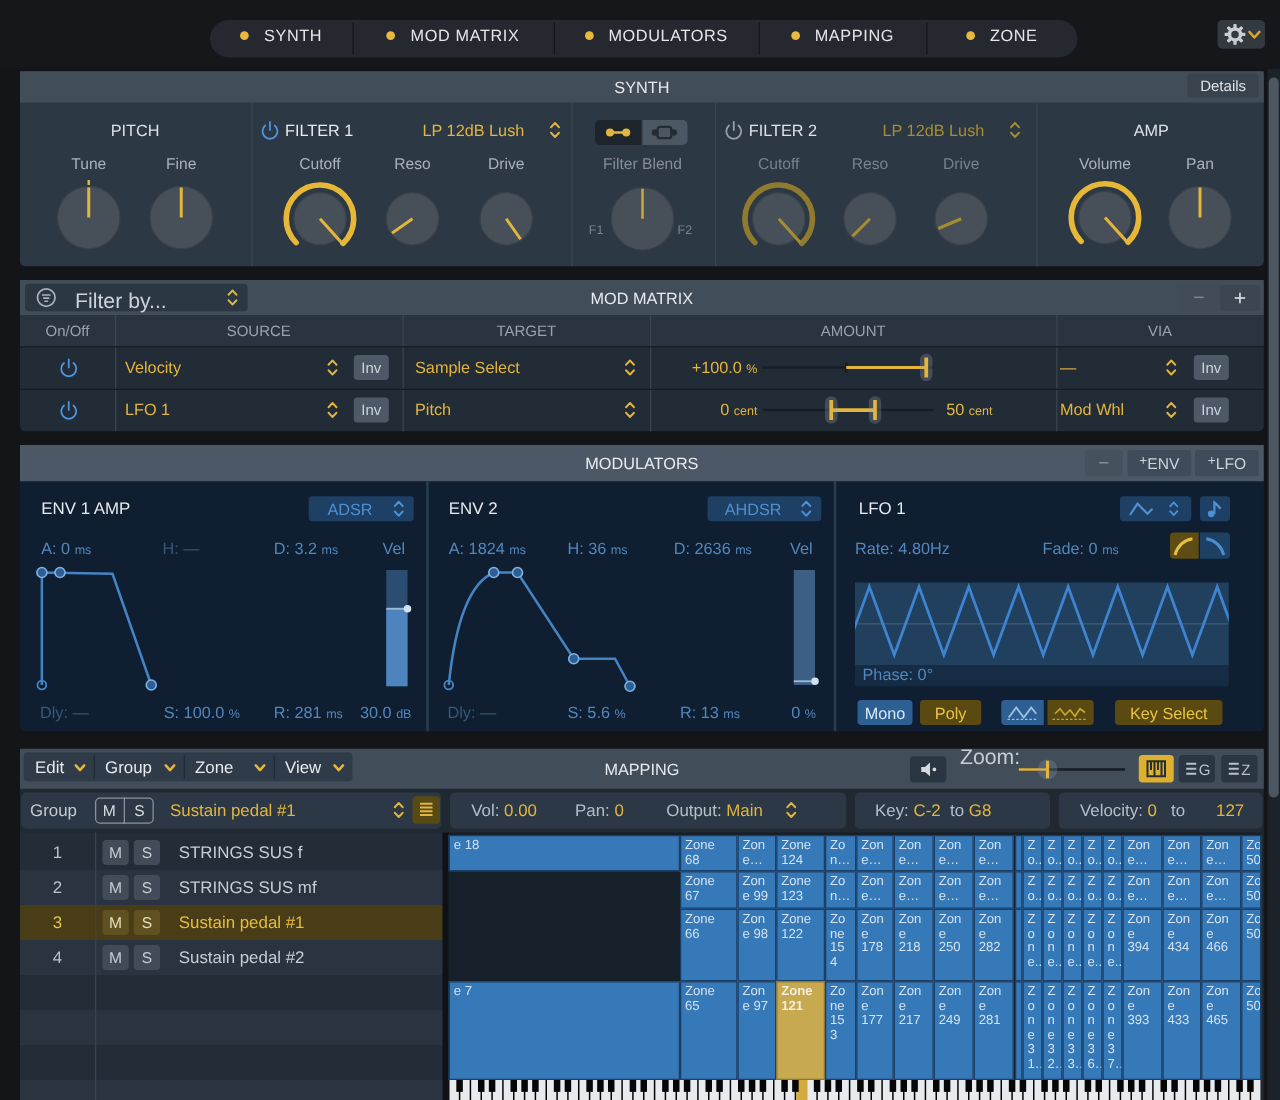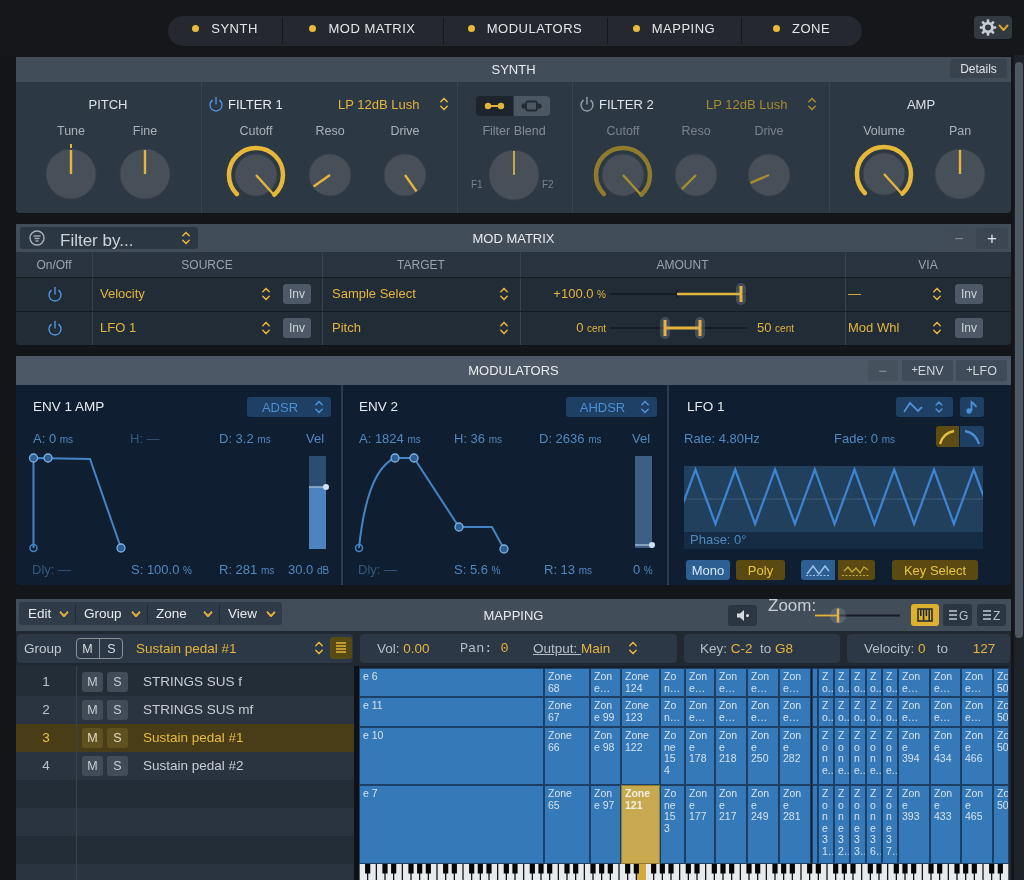--- a/index.html
+++ b/index.html
@@ -411,22 +411,22 @@
       </g>
     </svg>
 <div class="abs" style="left:330px;top:637px;width:22px;height:22px;background:#584a14;border-radius:3px;"></div>
 <svg class="abs" style="left:330px;top:637px;" width="22" height="22">
       <line x1="6" y1="6" x2="16" y2="6" stroke="#e3b53d" stroke-width="1.5"></line>
       <line x1="6" y1="9" x2="16" y2="9" stroke="#e3b53d" stroke-width="1.5"></line>
       <line x1="6" y1="12" x2="16" y2="12" stroke="#e3b53d" stroke-width="1.5"></line>
       <line x1="6" y1="15" x2="16" y2="15" stroke="#e3b53d" stroke-width="1.5"></line>
     </svg>
 <div class="abs" style="left:377px;top:641px;width:300px;height:15px;font-size:13.5px;"><span style="color:#b6bfc8;">Vol: </span><span style="color:#e3b53d;">0.00</span></div>
-<div class="abs" style="left:460px;top:641px;width:300px;height:15px;font-size:13.5px;font-family:Liberation Mono, monospace;"><span style="color:#b6bfc8;">Pan: </span><span style="color:#e3b53d;">0</span></div>
-<div class="abs" style="left:533px;top:641px;width:300px;height:15px;font-size:13.5px;"><span style="color:#b6bfc8;text-decoration:underline;">Output: </span><span style="color:#e3b53d;text-align:center;">Main</span></div>
+<div class="abs" style="left:460px;top:641px;width:300px;height:15px;font-size:13.5px;"><span style="color:#b6bfc8;">Pan: </span><span style="color:#e3b53d;">0</span></div>
+<div class="abs" style="left:533px;top:641px;width:300px;height:15px;font-size:13.5px;"><span style="color:#b6bfc8;">Output: </span><span style="color:#e3b53d;text-align:center;">Main</span></div>
 <svg class="abs" style="left:625px;top:639px;" width="16" height="18">
       <g stroke="#e3b53d" stroke-width="1.5" fill="none" stroke-linecap="round" stroke-linejoin="round">
         <path d="M 4.8 6.8 L 8 3.4000000000000004 L 11.2 6.8"></path>
         <path d="M 4.8 11.2 L 8 14.6 L 11.2 11.2"></path>
       </g>
     </svg>
 <div class="abs" style="left:700px;top:641px;width:300px;height:15px;font-size:13.5px;"><span style="color:#b6bfc8;">Key: </span><span style="color:#e3b53d;">C-2</span><span style="color:#b6bfc8;">&nbsp;&nbsp;to </span><span style="color:#e3b53d;">G8</span></div>
 <div class="abs" style="left:864px;top:641px;width:300px;height:15px;font-size:13.5px;"><span style="color:#b6bfc8;">Velocity: </span><span style="color:#e3b53d;">0</span><span style="color:#b6bfc8;">&nbsp;&nbsp;&nbsp;to </span><span style="color:#e3b53d;margin-left:21px;">127</span></div>
 <div class="abs" style="left:16px;top:666px;width:339px;height:214px;background:#232d38;"></div>
 <div class="abs" style="left:16px;top:668px;width:339px;height:28px;background:#232d38;"></div>
@@ -449,59 +449,57 @@
 <div class="abs ctr" style="left:82px;top:756px;width:21px;height:20px;background:#414c58;border-radius:3px;color:#c6cdd4;font-size:12.5px;">M</div>
 <div class="abs ctr" style="left:107px;top:756px;width:21px;height:20px;background:#414c58;border-radius:3px;color:#c6cdd4;font-size:12.5px;">S</div>
 <div class="abs" style="left:143px;top:758px;width:200px;height:16px;color:#c6cdd4;font-size:13.5px;">Sustain pedal #2</div>
 <div class="abs" style="left:16px;top:780px;width:339px;height:28px;background:#232d38;"></div>
 <div class="abs" style="left:16px;top:808px;width:339px;height:28px;background:#2a3440;"></div>
 <div class="abs" style="left:16px;top:836px;width:339px;height:28px;background:#232d38;"></div>
 <div class="abs" style="left:16px;top:864px;width:339px;height:16px;background:#2a3440;"></div>
 <div class="abs" style="left:354px;top:666px;width:5px;height:214px;background:#0e1217;"></div>
 <div class="abs" style="left:76px;top:666px;width:1px;height:214px;background:#39434e;"></div>
 <div class="abs" style="left:359px;top:666px;width:650px;height:198px;background:#16202b;"></div>
-<div class="abs" style="left:359px;top:668px;width:185px;height:29px;background:#3679b9;border:1px solid #1c3f66;color:#d3e2f0;font-size:10.5px;line-height:11.5px;padding:2px 0 0 3px;overflow:hidden;font-weight:normal;">e 6</div>
+<div class="abs" style="left:359px;top:668px;width:185px;height:29px;background:#3679b9;border:1px solid #1c3f66;color:#d3e2f0;font-size:10.5px;line-height:11.5px;padding:2px 0 0 3px;overflow:hidden;font-weight:normal;">e 18</div>
 <div class="abs" style="left:544px;top:668px;width:46px;height:29px;background:#3679b9;border:1px solid #1c3f66;color:#d3e2f0;font-size:10.5px;line-height:11.5px;padding:2px 0 0 3px;overflow:hidden;font-weight:normal;">Zone<br>68</div>
 <div class="abs" style="left:590px;top:668px;width:31px;height:29px;background:#3679b9;border:1px solid #1c3f66;color:#d3e2f0;font-size:10.5px;line-height:11.5px;padding:2px 0 0 3px;overflow:hidden;font-weight:normal;">Zon<br>e…</div>
 <div class="abs" style="left:621px;top:668px;width:39px;height:29px;background:#3679b9;border:1px solid #1c3f66;color:#d3e2f0;font-size:10.5px;line-height:11.5px;padding:2px 0 0 3px;overflow:hidden;font-weight:normal;">Zone<br>124</div>
 <div class="abs" style="left:660px;top:668px;width:25px;height:29px;background:#3679b9;border:1px solid #1c3f66;color:#d3e2f0;font-size:10.5px;line-height:11.5px;padding:2px 0 0 3px;overflow:hidden;font-weight:normal;">Zo<br>n…</div>
 <div class="abs" style="left:685px;top:668px;width:30px;height:29px;background:#3679b9;border:1px solid #1c3f66;color:#d3e2f0;font-size:10.5px;line-height:11.5px;padding:2px 0 0 3px;overflow:hidden;font-weight:normal;">Zon<br>e…</div>
 <div class="abs" style="left:715px;top:668px;width:32px;height:29px;background:#3679b9;border:1px solid #1c3f66;color:#d3e2f0;font-size:10.5px;line-height:11.5px;padding:2px 0 0 3px;overflow:hidden;font-weight:normal;">Zon<br>e…</div>
 <div class="abs" style="left:747px;top:668px;width:32px;height:29px;background:#3679b9;border:1px solid #1c3f66;color:#d3e2f0;font-size:10.5px;line-height:11.5px;padding:2px 0 0 3px;overflow:hidden;font-weight:normal;">Zon<br>e…</div>
 <div class="abs" style="left:779px;top:668px;width:32px;height:29px;background:#3679b9;border:1px solid #1c3f66;color:#d3e2f0;font-size:10.5px;line-height:11.5px;padding:2px 0 0 3px;overflow:hidden;font-weight:normal;">Zon<br>e…</div>
 <div class="abs" style="left:812px;top:668px;width:6px;height:29px;background:#3679b9;border:1px solid #1c3f66;color:#d3e2f0;font-size:10.5px;line-height:11.5px;padding:2px 0 0 3px;overflow:hidden;font-weight:normal;"></div>
 <div class="abs" style="left:818px;top:668px;width:16px;height:29px;background:#3679b9;border:1px solid #1c3f66;color:#d3e2f0;font-size:10.5px;line-height:11.5px;padding:2px 0 0 3px;overflow:hidden;font-weight:normal;">Z<br>o..</div>
 <div class="abs" style="left:834px;top:668px;width:16px;height:29px;background:#3679b9;border:1px solid #1c3f66;color:#d3e2f0;font-size:10.5px;line-height:11.5px;padding:2px 0 0 3px;overflow:hidden;font-weight:normal;">Z<br>o..</div>
 <div class="abs" style="left:850px;top:668px;width:16px;height:29px;background:#3679b9;border:1px solid #1c3f66;color:#d3e2f0;font-size:10.5px;line-height:11.5px;padding:2px 0 0 3px;overflow:hidden;font-weight:normal;">Z<br>o..</div>
 <div class="abs" style="left:866px;top:668px;width:16px;height:29px;background:#3679b9;border:1px solid #1c3f66;color:#d3e2f0;font-size:10.5px;line-height:11.5px;padding:2px 0 0 3px;overflow:hidden;font-weight:normal;">Z<br>o..</div>
 <div class="abs" style="left:882px;top:668px;width:16px;height:29px;background:#3679b9;border:1px solid #1c3f66;color:#d3e2f0;font-size:10.5px;line-height:11.5px;padding:2px 0 0 3px;overflow:hidden;font-weight:normal;">Z<br>o..</div>
 <div class="abs" style="left:898px;top:668px;width:32px;height:29px;background:#3679b9;border:1px solid #1c3f66;color:#d3e2f0;font-size:10.5px;line-height:11.5px;padding:2px 0 0 3px;overflow:hidden;font-weight:normal;">Zon<br>e…</div>
 <div class="abs" style="left:930px;top:668px;width:31px;height:29px;background:#3679b9;border:1px solid #1c3f66;color:#d3e2f0;font-size:10.5px;line-height:11.5px;padding:2px 0 0 3px;overflow:hidden;font-weight:normal;">Zon<br>e…</div>
 <div class="abs" style="left:961px;top:668px;width:32px;height:29px;background:#3679b9;border:1px solid #1c3f66;color:#d3e2f0;font-size:10.5px;line-height:11.5px;padding:2px 0 0 3px;overflow:hidden;font-weight:normal;">Zon<br>e…</div>
 <div class="abs" style="left:993px;top:668px;width:16px;height:29px;background:#3679b9;border:1px solid #1c3f66;color:#d3e2f0;font-size:10.5px;line-height:11.5px;padding:2px 0 0 3px;overflow:hidden;font-weight:normal;">Zon<br>508</div>
-<div class="abs" style="left:359px;top:697px;width:185px;height:30px;background:#3679b9;border:1px solid #1c3f66;color:#d3e2f0;font-size:10.5px;line-height:11.5px;padding:2px 0 0 3px;overflow:hidden;font-weight:normal;">e 11</div>
 <div class="abs" style="left:544px;top:697px;width:46px;height:30px;background:#3679b9;border:1px solid #1c3f66;color:#d3e2f0;font-size:10.5px;line-height:11.5px;padding:2px 0 0 3px;overflow:hidden;font-weight:normal;">Zone<br>67</div>
 <div class="abs" style="left:590px;top:697px;width:31px;height:30px;background:#3679b9;border:1px solid #1c3f66;color:#d3e2f0;font-size:10.5px;line-height:11.5px;padding:2px 0 0 3px;overflow:hidden;font-weight:normal;">Zon<br>e 99</div>
 <div class="abs" style="left:621px;top:697px;width:39px;height:30px;background:#3679b9;border:1px solid #1c3f66;color:#d3e2f0;font-size:10.5px;line-height:11.5px;padding:2px 0 0 3px;overflow:hidden;font-weight:normal;">Zone<br>123</div>
 <div class="abs" style="left:660px;top:697px;width:25px;height:30px;background:#3679b9;border:1px solid #1c3f66;color:#d3e2f0;font-size:10.5px;line-height:11.5px;padding:2px 0 0 3px;overflow:hidden;font-weight:normal;">Zo<br>n…</div>
 <div class="abs" style="left:685px;top:697px;width:30px;height:30px;background:#3679b9;border:1px solid #1c3f66;color:#d3e2f0;font-size:10.5px;line-height:11.5px;padding:2px 0 0 3px;overflow:hidden;font-weight:normal;">Zon<br>e…</div>
 <div class="abs" style="left:715px;top:697px;width:32px;height:30px;background:#3679b9;border:1px solid #1c3f66;color:#d3e2f0;font-size:10.5px;line-height:11.5px;padding:2px 0 0 3px;overflow:hidden;font-weight:normal;">Zon<br>e…</div>
 <div class="abs" style="left:747px;top:697px;width:32px;height:30px;background:#3679b9;border:1px solid #1c3f66;color:#d3e2f0;font-size:10.5px;line-height:11.5px;padding:2px 0 0 3px;overflow:hidden;font-weight:normal;">Zon<br>e…</div>
 <div class="abs" style="left:779px;top:697px;width:32px;height:30px;background:#3679b9;border:1px solid #1c3f66;color:#d3e2f0;font-size:10.5px;line-height:11.5px;padding:2px 0 0 3px;overflow:hidden;font-weight:normal;">Zon<br>e…</div>
 <div class="abs" style="left:812px;top:697px;width:6px;height:30px;background:#3679b9;border:1px solid #1c3f66;color:#d3e2f0;font-size:10.5px;line-height:11.5px;padding:2px 0 0 3px;overflow:hidden;font-weight:normal;"></div>
 <div class="abs" style="left:818px;top:697px;width:16px;height:30px;background:#3679b9;border:1px solid #1c3f66;color:#d3e2f0;font-size:10.5px;line-height:11.5px;padding:2px 0 0 3px;overflow:hidden;font-weight:normal;">Z<br>o..</div>
 <div class="abs" style="left:834px;top:697px;width:16px;height:30px;background:#3679b9;border:1px solid #1c3f66;color:#d3e2f0;font-size:10.5px;line-height:11.5px;padding:2px 0 0 3px;overflow:hidden;font-weight:normal;">Z<br>o..</div>
 <div class="abs" style="left:850px;top:697px;width:16px;height:30px;background:#3679b9;border:1px solid #1c3f66;color:#d3e2f0;font-size:10.5px;line-height:11.5px;padding:2px 0 0 3px;overflow:hidden;font-weight:normal;">Z<br>o..</div>
 <div class="abs" style="left:866px;top:697px;width:16px;height:30px;background:#3679b9;border:1px solid #1c3f66;color:#d3e2f0;font-size:10.5px;line-height:11.5px;padding:2px 0 0 3px;overflow:hidden;font-weight:normal;">Z<br>o..</div>
 <div class="abs" style="left:882px;top:697px;width:16px;height:30px;background:#3679b9;border:1px solid #1c3f66;color:#d3e2f0;font-size:10.5px;line-height:11.5px;padding:2px 0 0 3px;overflow:hidden;font-weight:normal;">Z<br>o..</div>
 <div class="abs" style="left:898px;top:697px;width:32px;height:30px;background:#3679b9;border:1px solid #1c3f66;color:#d3e2f0;font-size:10.5px;line-height:11.5px;padding:2px 0 0 3px;overflow:hidden;font-weight:normal;">Zon<br>e…</div>
 <div class="abs" style="left:930px;top:697px;width:31px;height:30px;background:#3679b9;border:1px solid #1c3f66;color:#d3e2f0;font-size:10.5px;line-height:11.5px;padding:2px 0 0 3px;overflow:hidden;font-weight:normal;">Zon<br>e…</div>
 <div class="abs" style="left:961px;top:697px;width:32px;height:30px;background:#3679b9;border:1px solid #1c3f66;color:#d3e2f0;font-size:10.5px;line-height:11.5px;padding:2px 0 0 3px;overflow:hidden;font-weight:normal;">Zon<br>e…</div>
 <div class="abs" style="left:993px;top:697px;width:16px;height:30px;background:#3679b9;border:1px solid #1c3f66;color:#d3e2f0;font-size:10.5px;line-height:11.5px;padding:2px 0 0 3px;overflow:hidden;font-weight:normal;">Zon<br>507</div>
-<div class="abs" style="left:359px;top:727px;width:185px;height:58px;background:#3679b9;border:1px solid #1c3f66;color:#d3e2f0;font-size:10.5px;line-height:11.5px;padding:2px 0 0 3px;overflow:hidden;font-weight:normal;">e 10</div>
 <div class="abs" style="left:544px;top:727px;width:46px;height:58px;background:#3679b9;border:1px solid #1c3f66;color:#d3e2f0;font-size:10.5px;line-height:11.5px;padding:2px 0 0 3px;overflow:hidden;font-weight:normal;">Zone<br>66</div>
 <div class="abs" style="left:590px;top:727px;width:31px;height:58px;background:#3679b9;border:1px solid #1c3f66;color:#d3e2f0;font-size:10.5px;line-height:11.5px;padding:2px 0 0 3px;overflow:hidden;font-weight:normal;">Zon<br>e 98</div>
 <div class="abs" style="left:621px;top:727px;width:39px;height:58px;background:#3679b9;border:1px solid #1c3f66;color:#d3e2f0;font-size:10.5px;line-height:11.5px;padding:2px 0 0 3px;overflow:hidden;font-weight:normal;">Zone<br>122</div>
 <div class="abs" style="left:660px;top:727px;width:25px;height:58px;background:#3679b9;border:1px solid #1c3f66;color:#d3e2f0;font-size:10.5px;line-height:11.5px;padding:2px 0 0 3px;overflow:hidden;font-weight:normal;">Zo<br>ne<br>15<br>4</div>
 <div class="abs" style="left:685px;top:727px;width:30px;height:58px;background:#3679b9;border:1px solid #1c3f66;color:#d3e2f0;font-size:10.5px;line-height:11.5px;padding:2px 0 0 3px;overflow:hidden;font-weight:normal;">Zon<br>e<br>178</div>
 <div class="abs" style="left:715px;top:727px;width:32px;height:58px;background:#3679b9;border:1px solid #1c3f66;color:#d3e2f0;font-size:10.5px;line-height:11.5px;padding:2px 0 0 3px;overflow:hidden;font-weight:normal;">Zon<br>e<br>218</div>
 <div class="abs" style="left:747px;top:727px;width:32px;height:58px;background:#3679b9;border:1px solid #1c3f66;color:#d3e2f0;font-size:10.5px;line-height:11.5px;padding:2px 0 0 3px;overflow:hidden;font-weight:normal;">Zon<br>e<br>250</div>
 <div class="abs" style="left:779px;top:727px;width:32px;height:58px;background:#3679b9;border:1px solid #1c3f66;color:#d3e2f0;font-size:10.5px;line-height:11.5px;padding:2px 0 0 3px;overflow:hidden;font-weight:normal;">Zon<br>e<br>282</div>
 <div class="abs" style="left:812px;top:727px;width:6px;height:58px;background:#3679b9;border:1px solid #1c3f66;color:#d3e2f0;font-size:10.5px;line-height:11.5px;padding:2px 0 0 3px;overflow:hidden;font-weight:normal;"></div>
 <div class="abs" style="left:818px;top:727px;width:16px;height:58px;background:#3679b9;border:1px solid #1c3f66;color:#d3e2f0;font-size:10.5px;line-height:11.5px;padding:2px 0 0 3px;overflow:hidden;font-weight:normal;">Z<br>o<br>n<br>e..</div>

